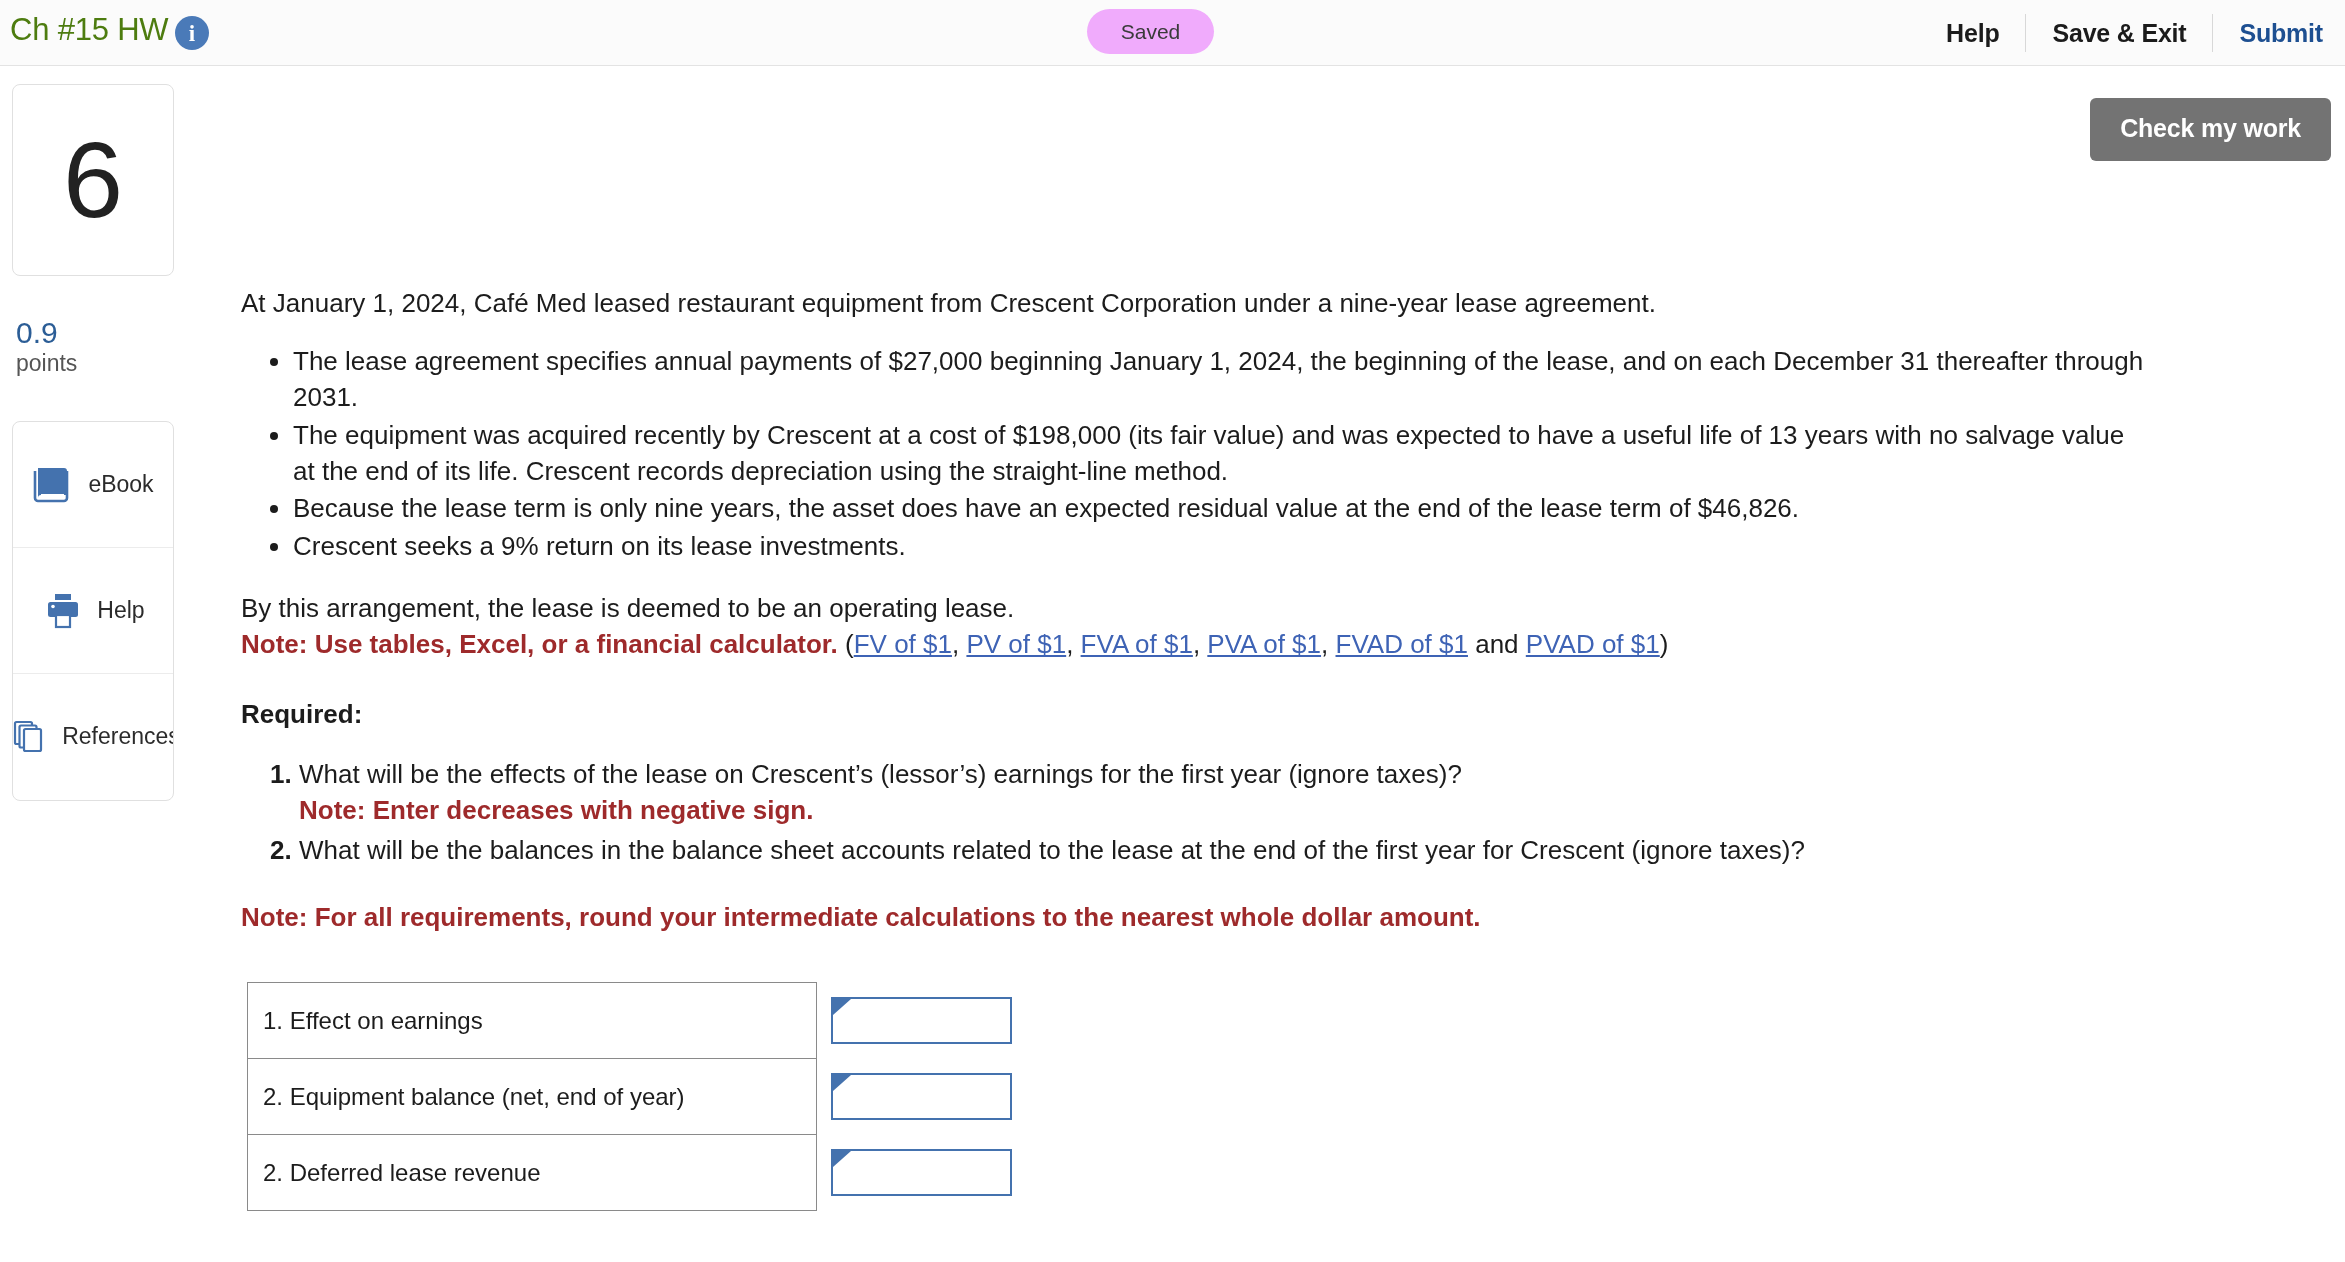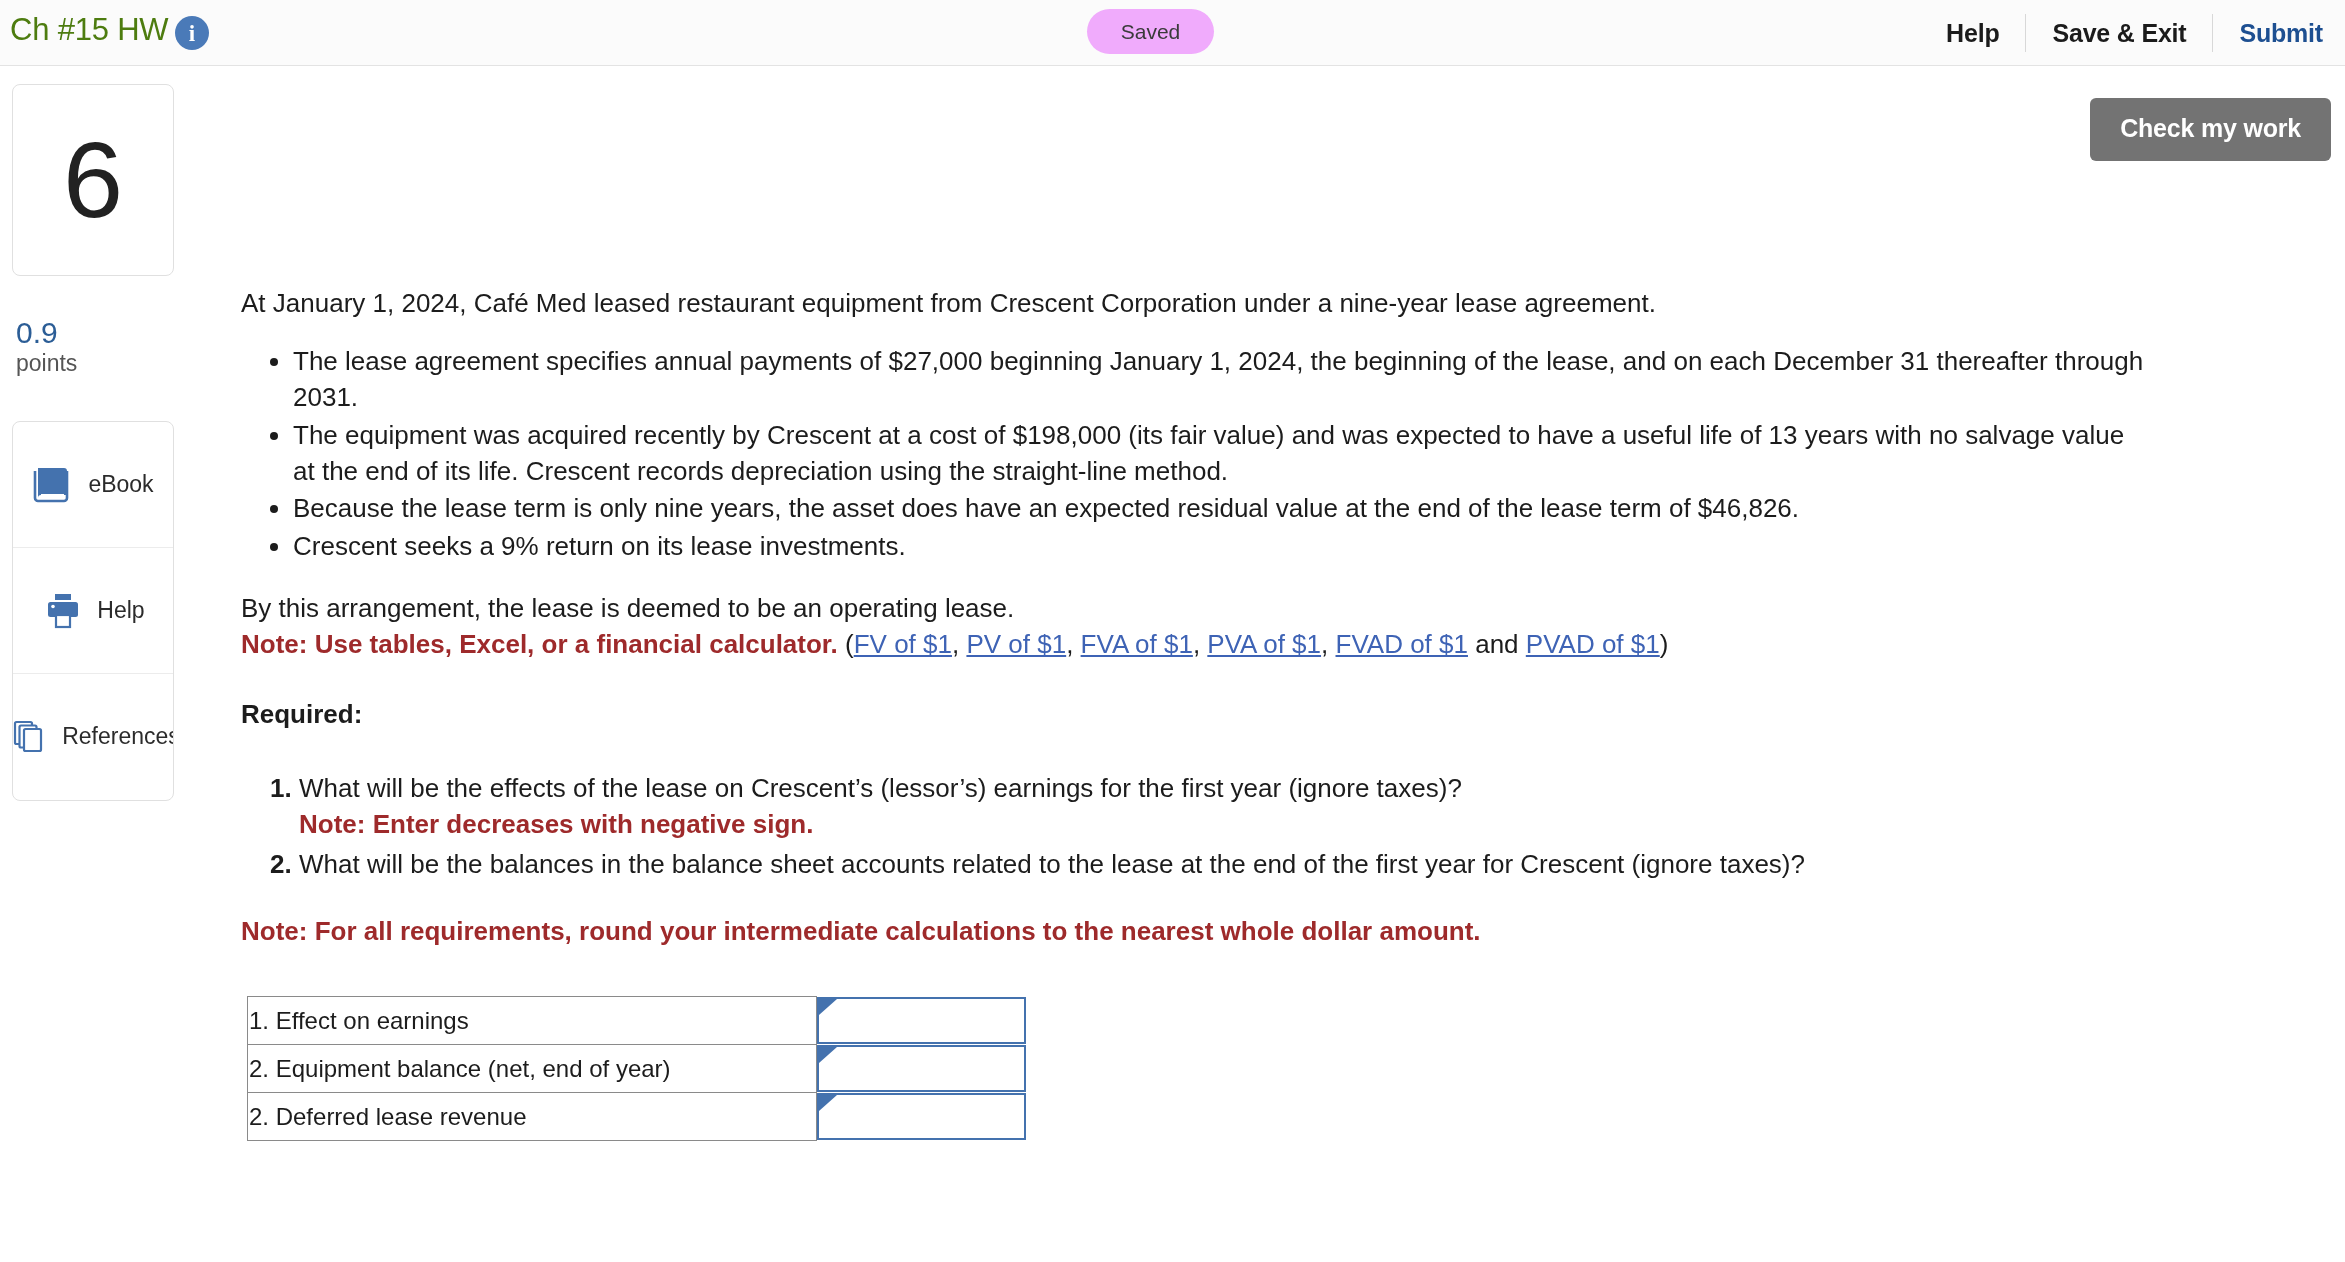--- a/index.html
+++ b/index.html
@@ -187,21 +187,21 @@
   .note-line { margin: 0 0 34px 0; }
   .note-line .plain { color: #1c1c1c; font-weight: normal; }
   a.ref-link {
     color: #3e63b5;
     text-decoration: underline;
     font-weight: normal;
   }
 
   .required-head {
     font-weight: bold;
-    margin: 0 0 38px 0;
+    margin: 0 0 24px 0;
     font-size: 26px;
   }
   ol.reqs {
     margin: 0 0 32px 0;
     padding-left: 58px;
   }
   ol.reqs li {
     margin: 0 0 4px 0;
     text-align: justify;
     padding-right: 10px;
@@ -220,21 +220,21 @@
 
   
   .answer-wrap { margin-left: 6px; }
   table.answers {
     border-collapse: separate;
     border-spacing: 0;
     width: 780px;
   }
   table.answers td {
     height: 47px;
-    padding: 1px;
+    padding: 15px;
   }
   td.lbl {
     width: 570px;
     border: 1px solid #8a8a8a;
     padding: 3px 0 3px 10px;
     font-size: 24px;
     color: #1c1c1c;
     vertical-align: middle;
     background: #fff;
   }

